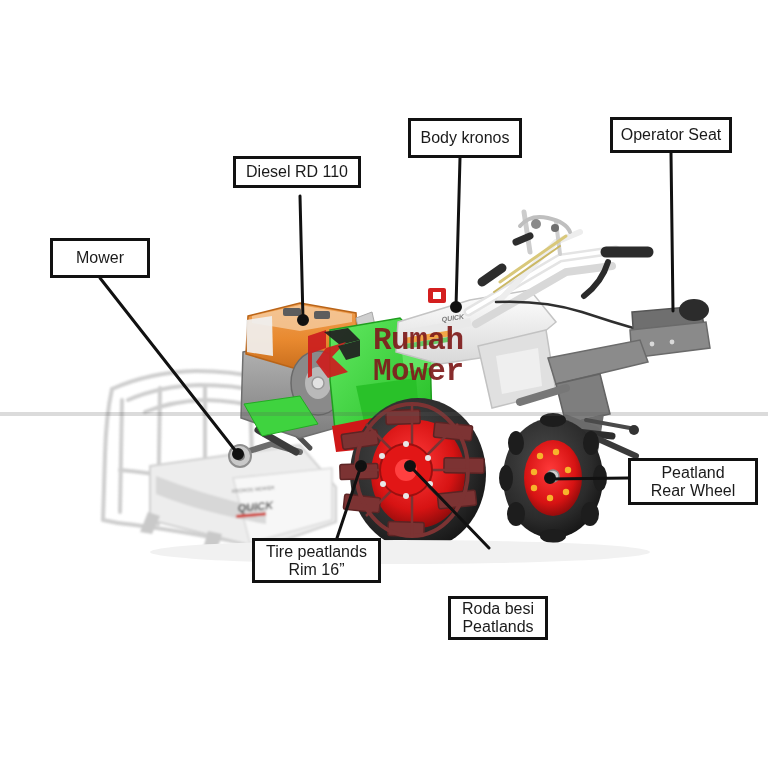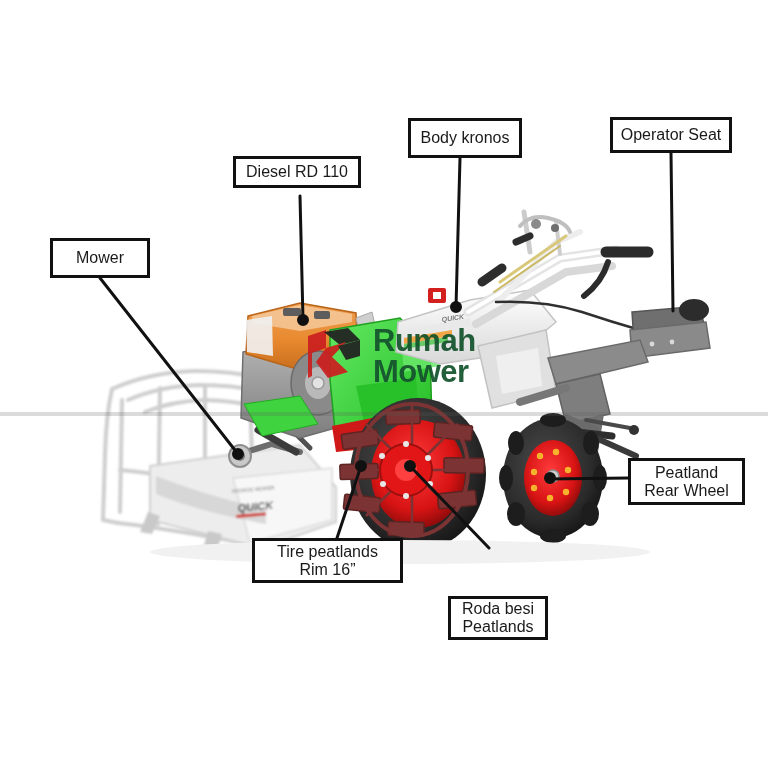--- a/index.html
+++ b/index.html
@@ -48,25 +48,25 @@
     left: 302px;
     top: 326px;
     z-index: 20;
     display: flex;
     align-items: center;
     gap: 9px;
     opacity: 0.93;
     pointer-events: none;
   }
   #watermark .wm-text {
-    font-family: Liberation Sans, sans-serif;
+    font-family: Liberation Mono, monospace;
     font-weight: 700;
     font-size: 31px;
     line-height: 0.99;
-    color: #14532d;
+    color: #7f1d1d;
     letter-spacing: -0.5px;
   }
   
   .photo-band {
     position: absolute;
     left: 0;
     width: 768px;
     height: 4px;
     background: rgba(90,90,90,0.22);
     z-index: 21;
@@ -355,22 +355,22 @@
   </svg>
 
   <div class="callout" style="left:50px;  top:238px; width:100px;  height:40px;">Mower</div>
 
   <div class="callout" style="left:233px; top:156px; width:128px; height:32px;">Diesel RD 110</div>
 
   <div class="callout" style="left:408px; top:118px; width:114px; height:40px;">Body kronos</div>
 
   <div class="callout" style="left:610px; top:117px; width:122px; height:36px;">Operator Seat</div>
 
-  <div class="callout" style="left:628px; top:458px; width:117px; height:47px;">Peatland
+  <div class="callout" style="left:628px; top:458px; width:130px; height:47px;">Peatland
 Rear Wheel</div>
 
-  <div class="callout" style="left:252px; top:538px; width:151px; height:45px;">Tire peatlands
+  <div class="callout" style="left:252px; top:538px; width:129px; height:45px;">Tire peatlands
 Rim 16”</div>
 
   <div class="callout" style="left:448px; top:548px; width:100px; height:44px;margin-top:48px;">Roda besi
 Peatlands</div>
 
 </div>
 
 </body></html>

